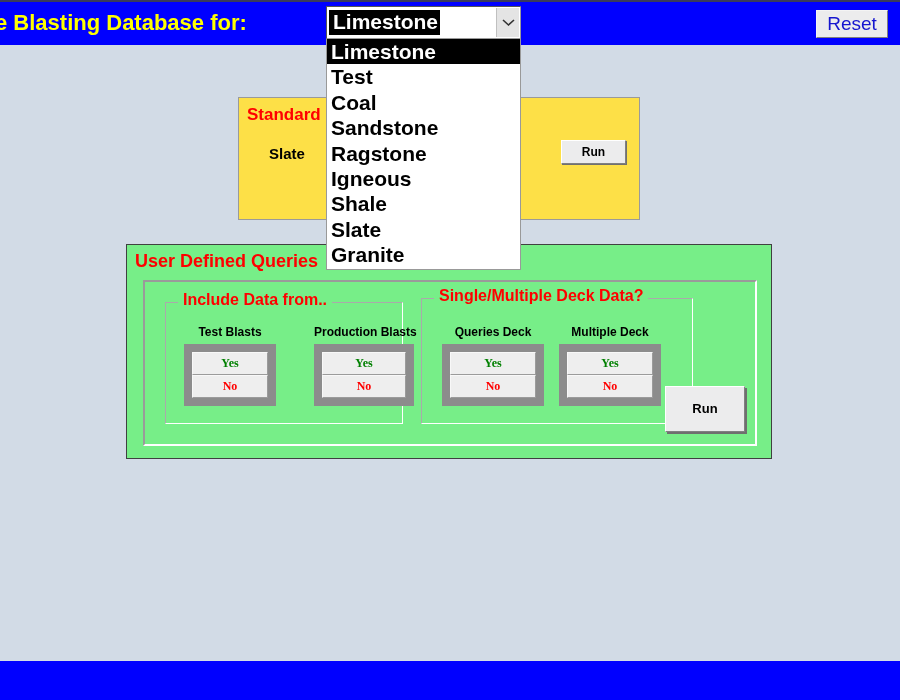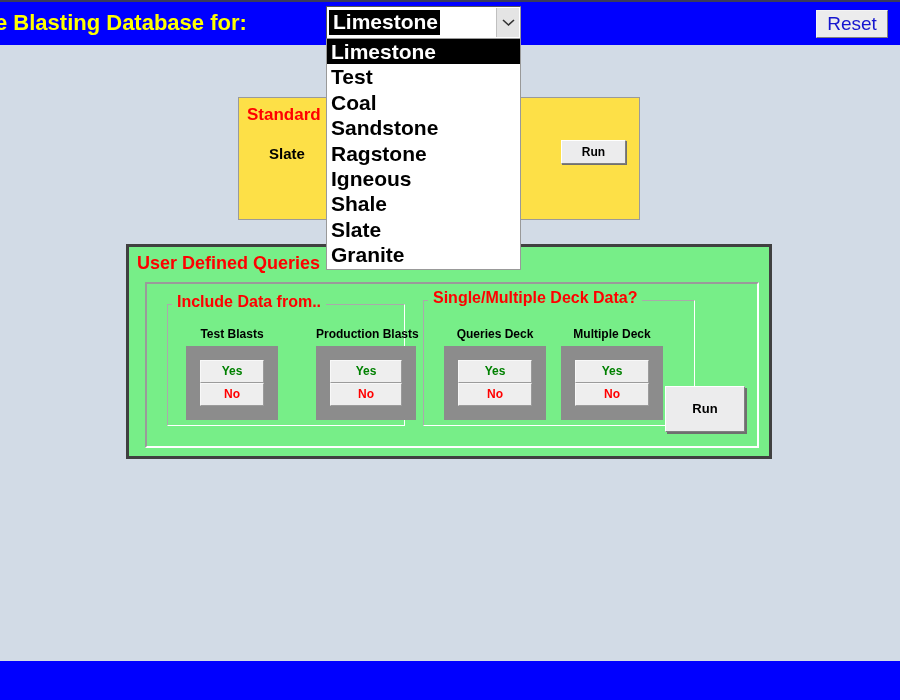--- a/index.html
+++ b/index.html
@@ -174,21 +174,21 @@
   }
 
   
   #udq-panel {
     position: absolute;
     left: 126px;
     top: 244px;
     width: 646px;
     height: 215px;
     background: #77ee88;
-    border: 3px solid #404040;
+    border: 1px solid #404040;
     box-sizing: border-box;
   }
   #udq-title {
     position: absolute;
     left: 8px;
     top: 6px;
     color: #ff0000;
     font-size: 18px;
     font-weight: bold;
     white-space: nowrap;
@@ -221,21 +221,21 @@
   }
   #fieldset-deck {
     left: 276px;
     top: 16px;
     width: 272px;
     height: 126px;
   }
   .fieldset-legend {
     position: absolute;
     top: -12px;
-    left: 4px;
+    left: 12px;
     padding: 0 5px;
     background: #77ee88;
     color: #ff0000;
     font-size: 16px;
     font-weight: bold;
     white-space: nowrap;
   }
 
   
   .option-group {
@@ -244,22 +244,23 @@
   .option-group-label {
     text-align: center;
     color: #000000;
     font-size: 12px;
     font-weight: bold;
     white-space: nowrap;
     margin-bottom: 5px;
   }
   .option-box {
     background: #8c8c8c;
-    padding: 14px;
-    box-sizing: border-box;
+    padding: 8px;
+    box-sizing: border-box;
+    font-family: Liberation Serif, serif;
   }
   .option-button {
     background: #eeeeee;
     border: 1px solid #f8f8f8;
     border-right-color: #9b9b9b;
     border-bottom-color: #9b9b9b;
     height: 23px;
     line-height: 21px;
     text-align: center;
     font-size: 12px;

